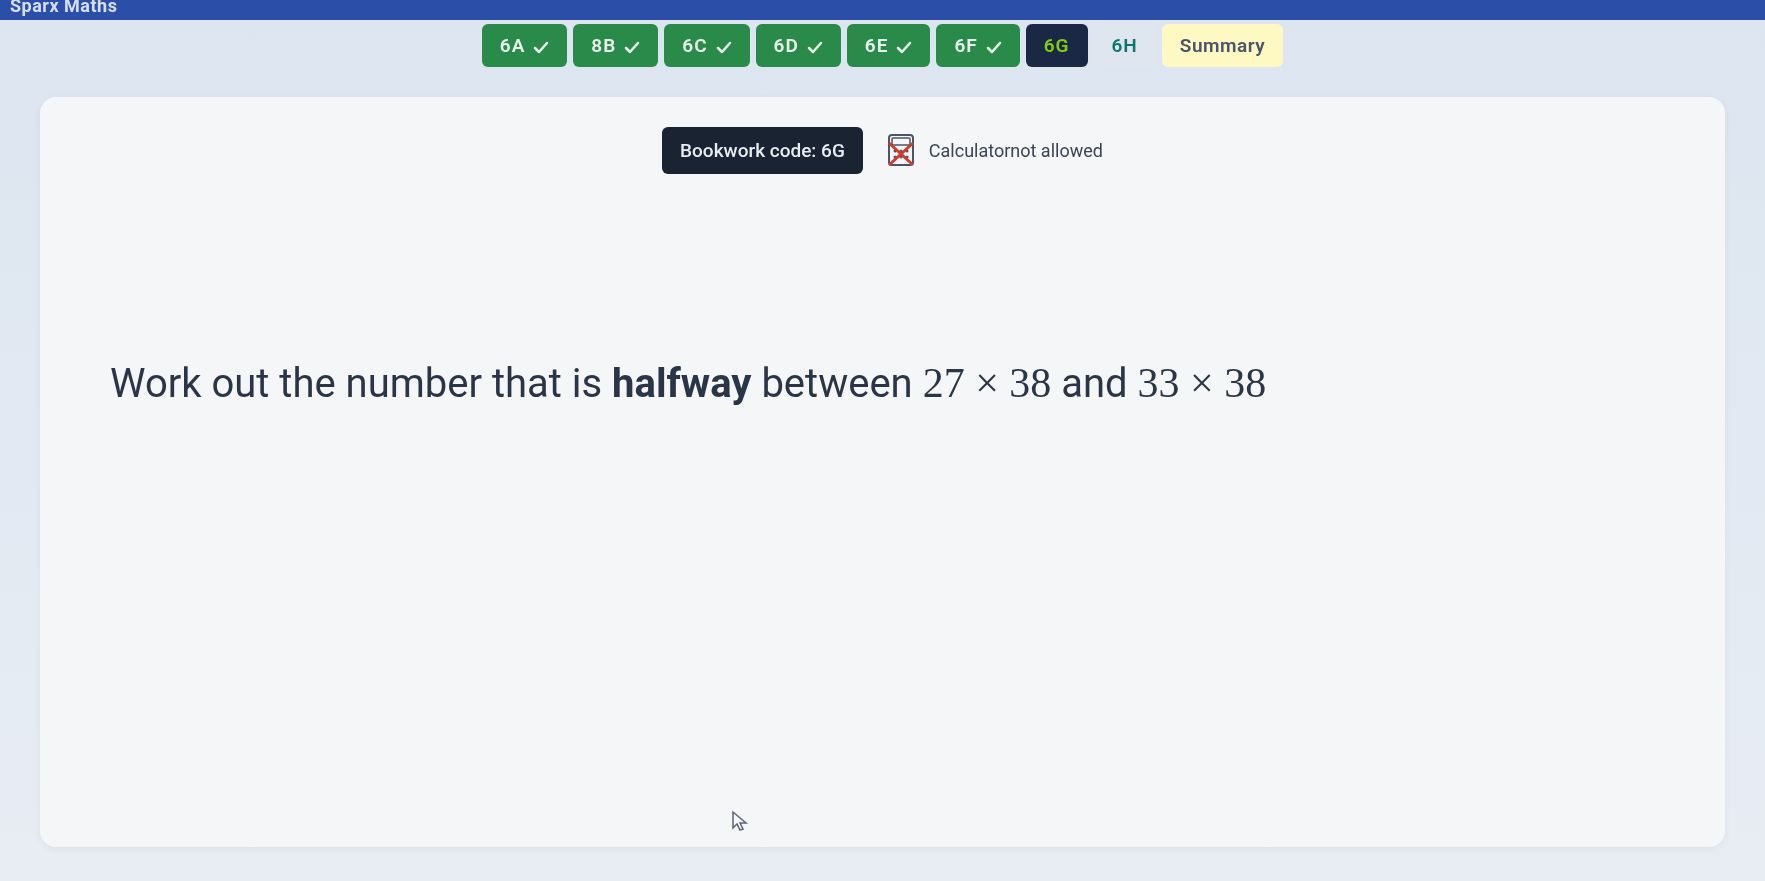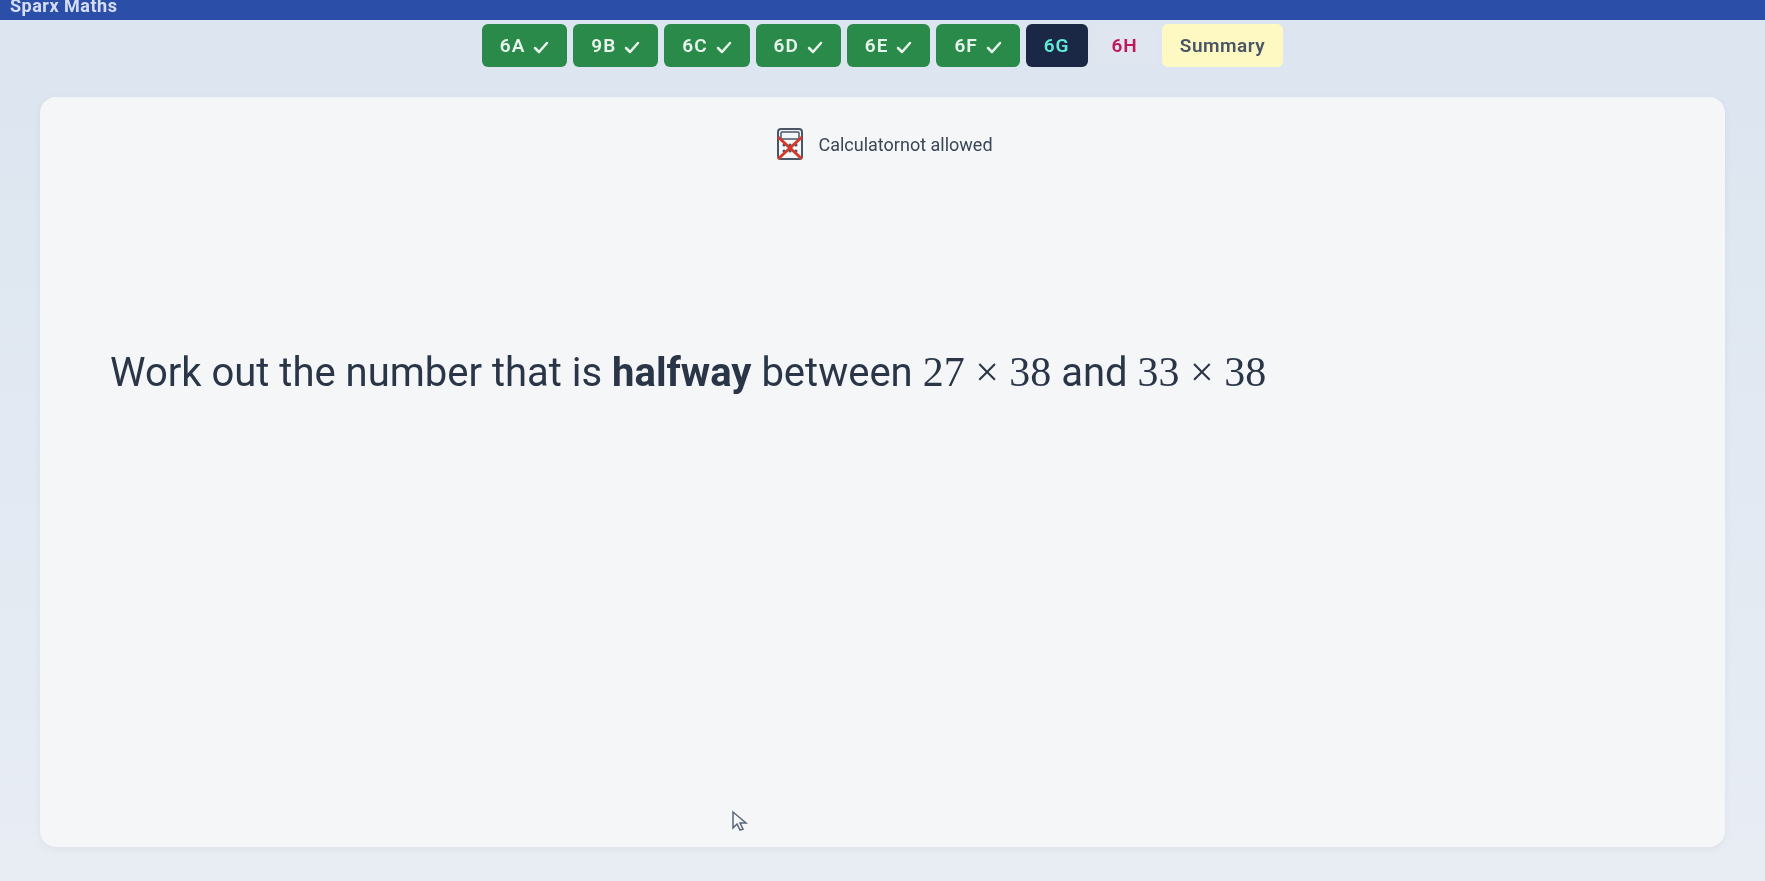--- a/index.html
+++ b/index.html
@@ -43,25 +43,25 @@
       align-items: center;
       gap: 8px;
       letter-spacing: 1px;
     }
     .tab.done {
       background: #2a8a4a;
       color: #e8f5ec;
     }
     .tab.active {
       background: #1a2845;
-      color: #5eead4;
+      color: #84cc16;
     }
     .tab.pending {
       background: #e0e6ef;
-      color: #be185d;
+      color: #0f766e;
       align-items: center;
     }
     .tab.summary {
       background: #fef9c3;
       color: #4a5568;
       letter-spacing: 0.5px;
     }
     .check-icon {
       display: inline-block;
       width: 16px;
@@ -146,21 +146,21 @@
 </div>
 
 <div class="tabs-row">
     <div class="tab done">
       <span>6A</span>
       <span class="check-icon"><svg viewBox="0 0 16 16">
           <path d="M2 8 L6 12 L14 3" fill="none" stroke="currentColor" stroke-width="2.5" stroke-linecap="round" stroke-linejoin="round"></path>
         </svg></span>
     </div>
     <div class="tab done">
-      <span>9B</span>
+      <span>8B</span>
       <span class="check-icon"><svg viewBox="0 0 16 16">
           <path d="M2 8 L6 12 L14 3" fill="none" stroke="currentColor" stroke-width="2.5" stroke-linecap="round" stroke-linejoin="round"></path>
         </svg></span>
     </div>
     <div class="tab done">
       <span>6C</span>
       <span class="check-icon"><svg viewBox="0 0 16 16">
           <path d="M2 8 L6 12 L14 3" fill="none" stroke="currentColor" stroke-width="2.5" stroke-linecap="round" stroke-linejoin="round"></path>
         </svg></span>
     </div>
@@ -188,20 +188,21 @@
     <div class="tab pending">
       <span>6H</span>
     </div>
     <div class="tab summary">
       <span>Summary</span>
     </div>
   </div>
 
 <div class="content-card">
   <div class="info-row">
+    <div class="bookwork-badge">Bookwork code: 6G</div>
     <div class="calc-block">
       <span class="calc-icon">
         <svg viewBox="0 0 36 36">
           <rect x="6" y="2" width="24" height="30" rx="3" fill="none" stroke="#4a5568" stroke-width="2"></rect>
           <rect x="9" y="5" width="18" height="7" rx="1" fill="none" stroke="#4a5568" stroke-width="1.5"></rect>
           <circle cx="12" cy="18" r="1.5" fill="#4a5568"></circle>
           <circle cx="18" cy="18" r="1.5" fill="#4a5568"></circle>
           <circle cx="24" cy="18" r="1.5" fill="#4a5568"></circle>
           <circle cx="12" cy="24" r="1.5" fill="#4a5568"></circle>
           <circle cx="18" cy="24" r="1.5" fill="#4a5568"></circle>

